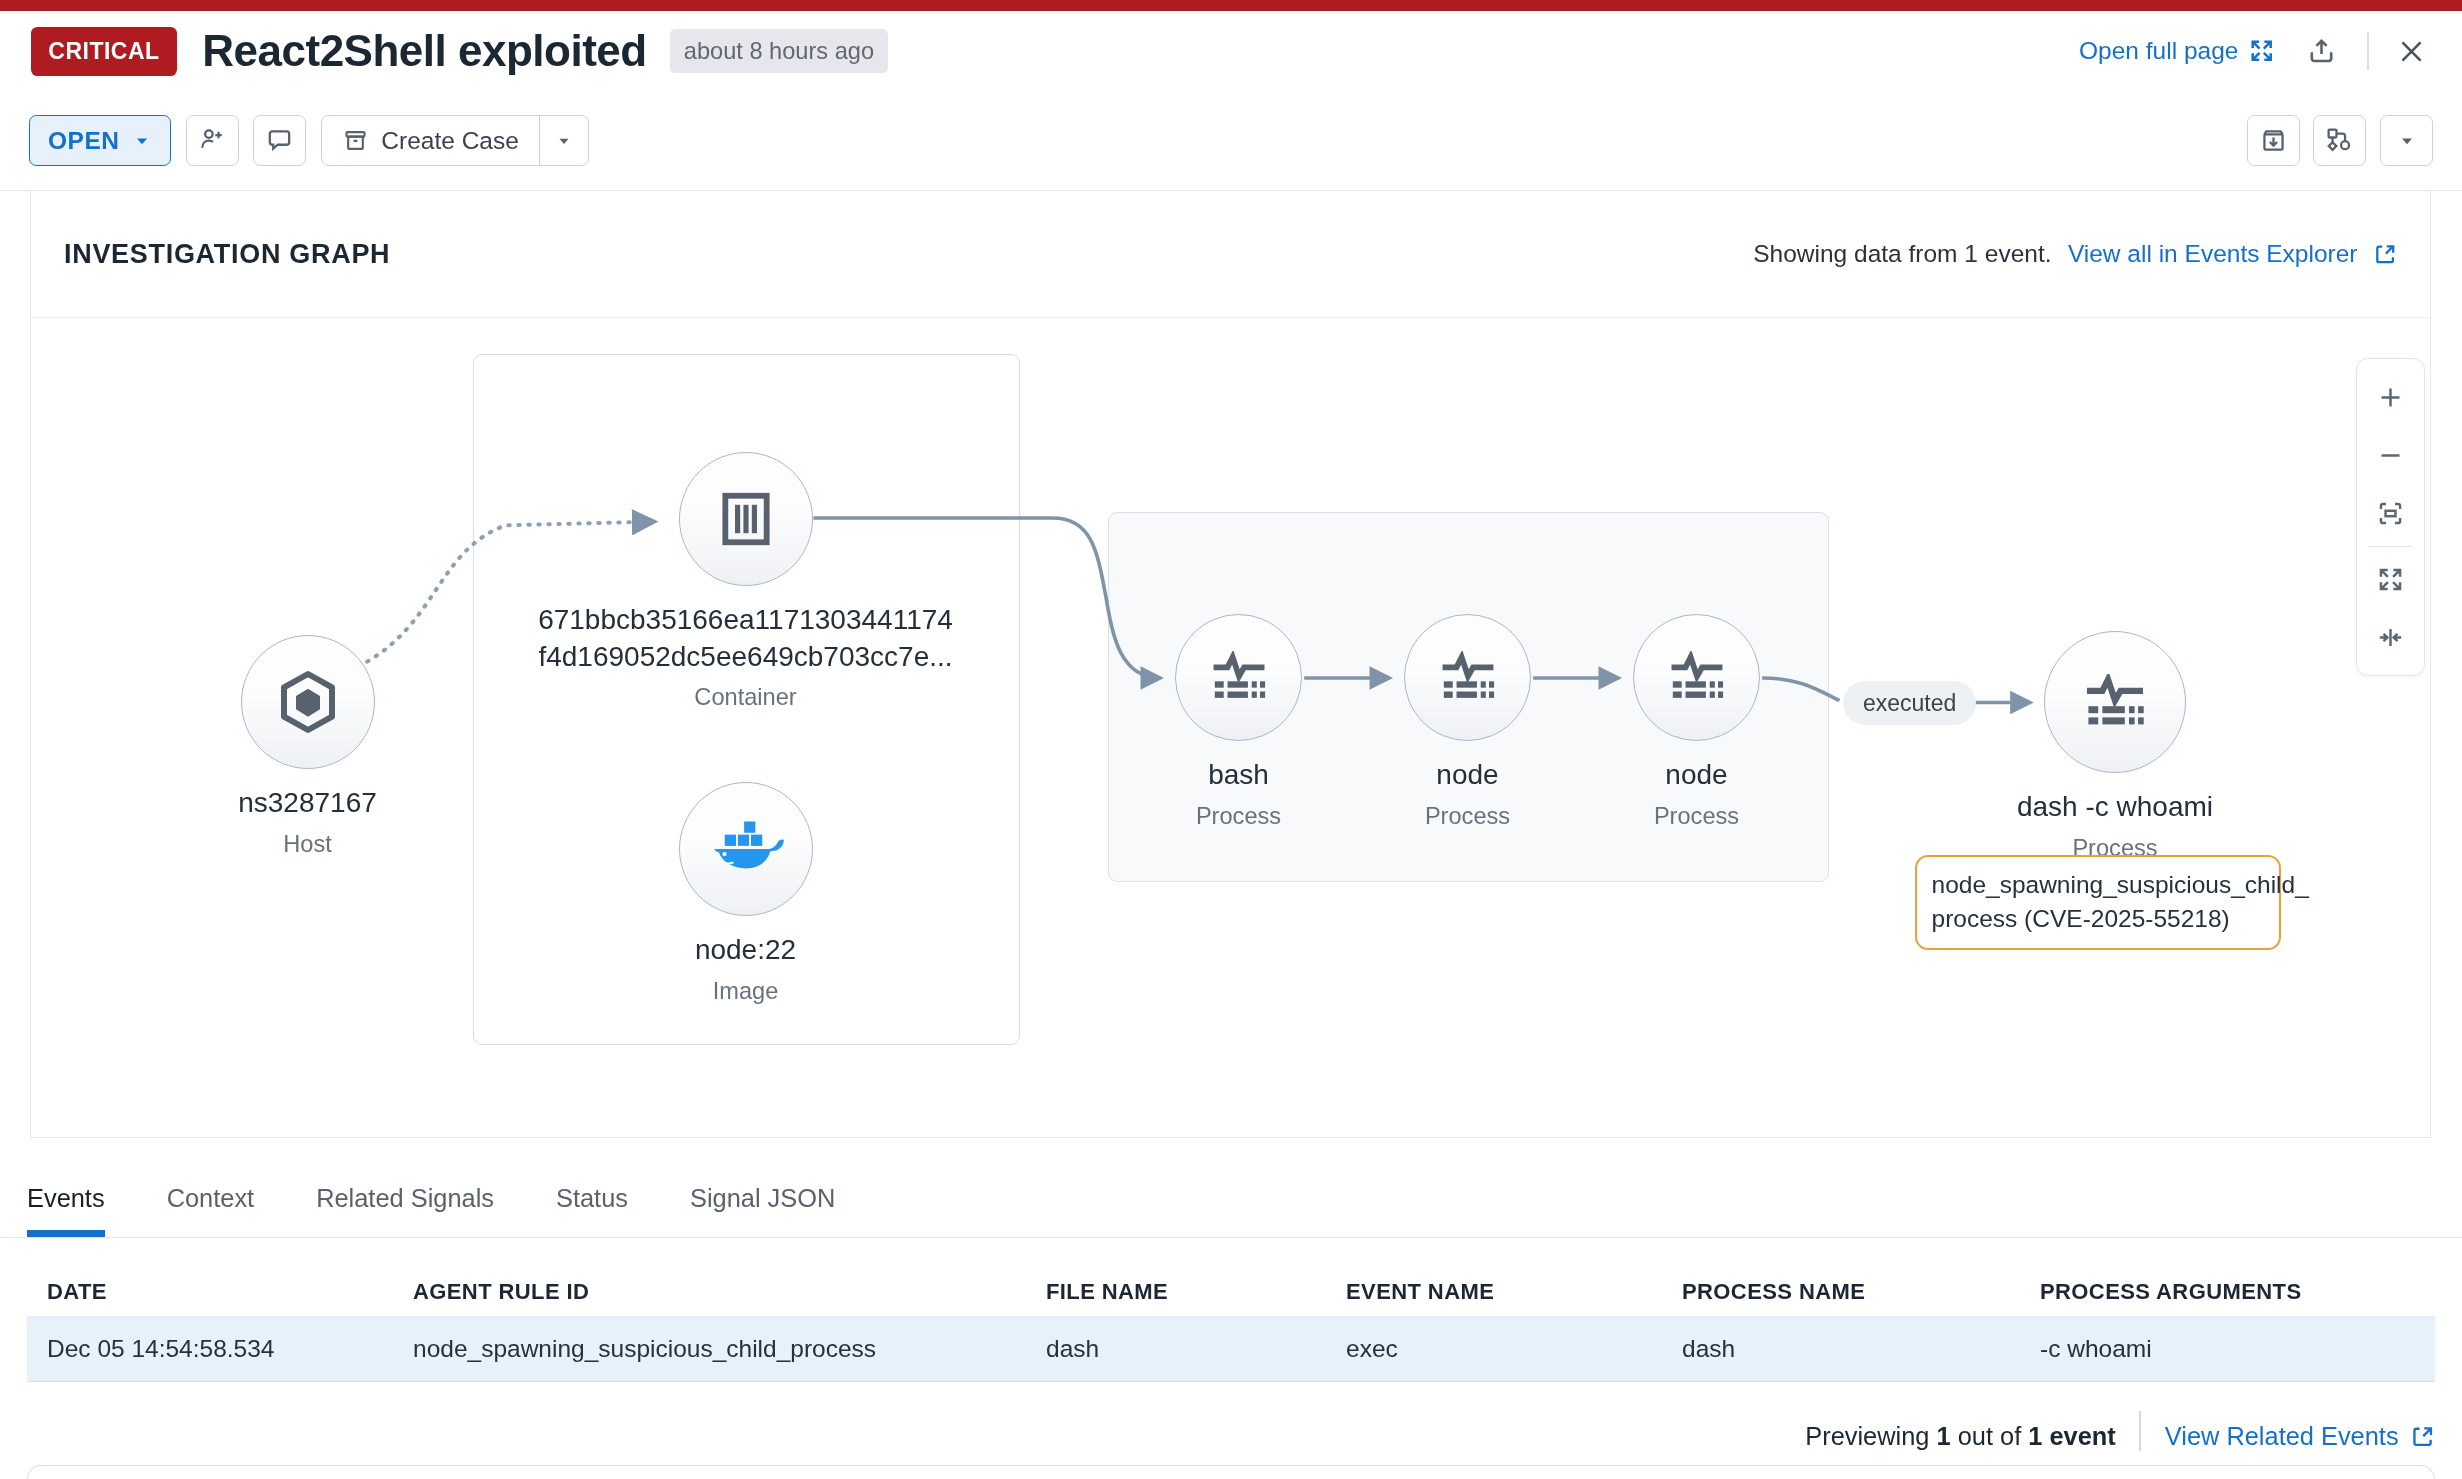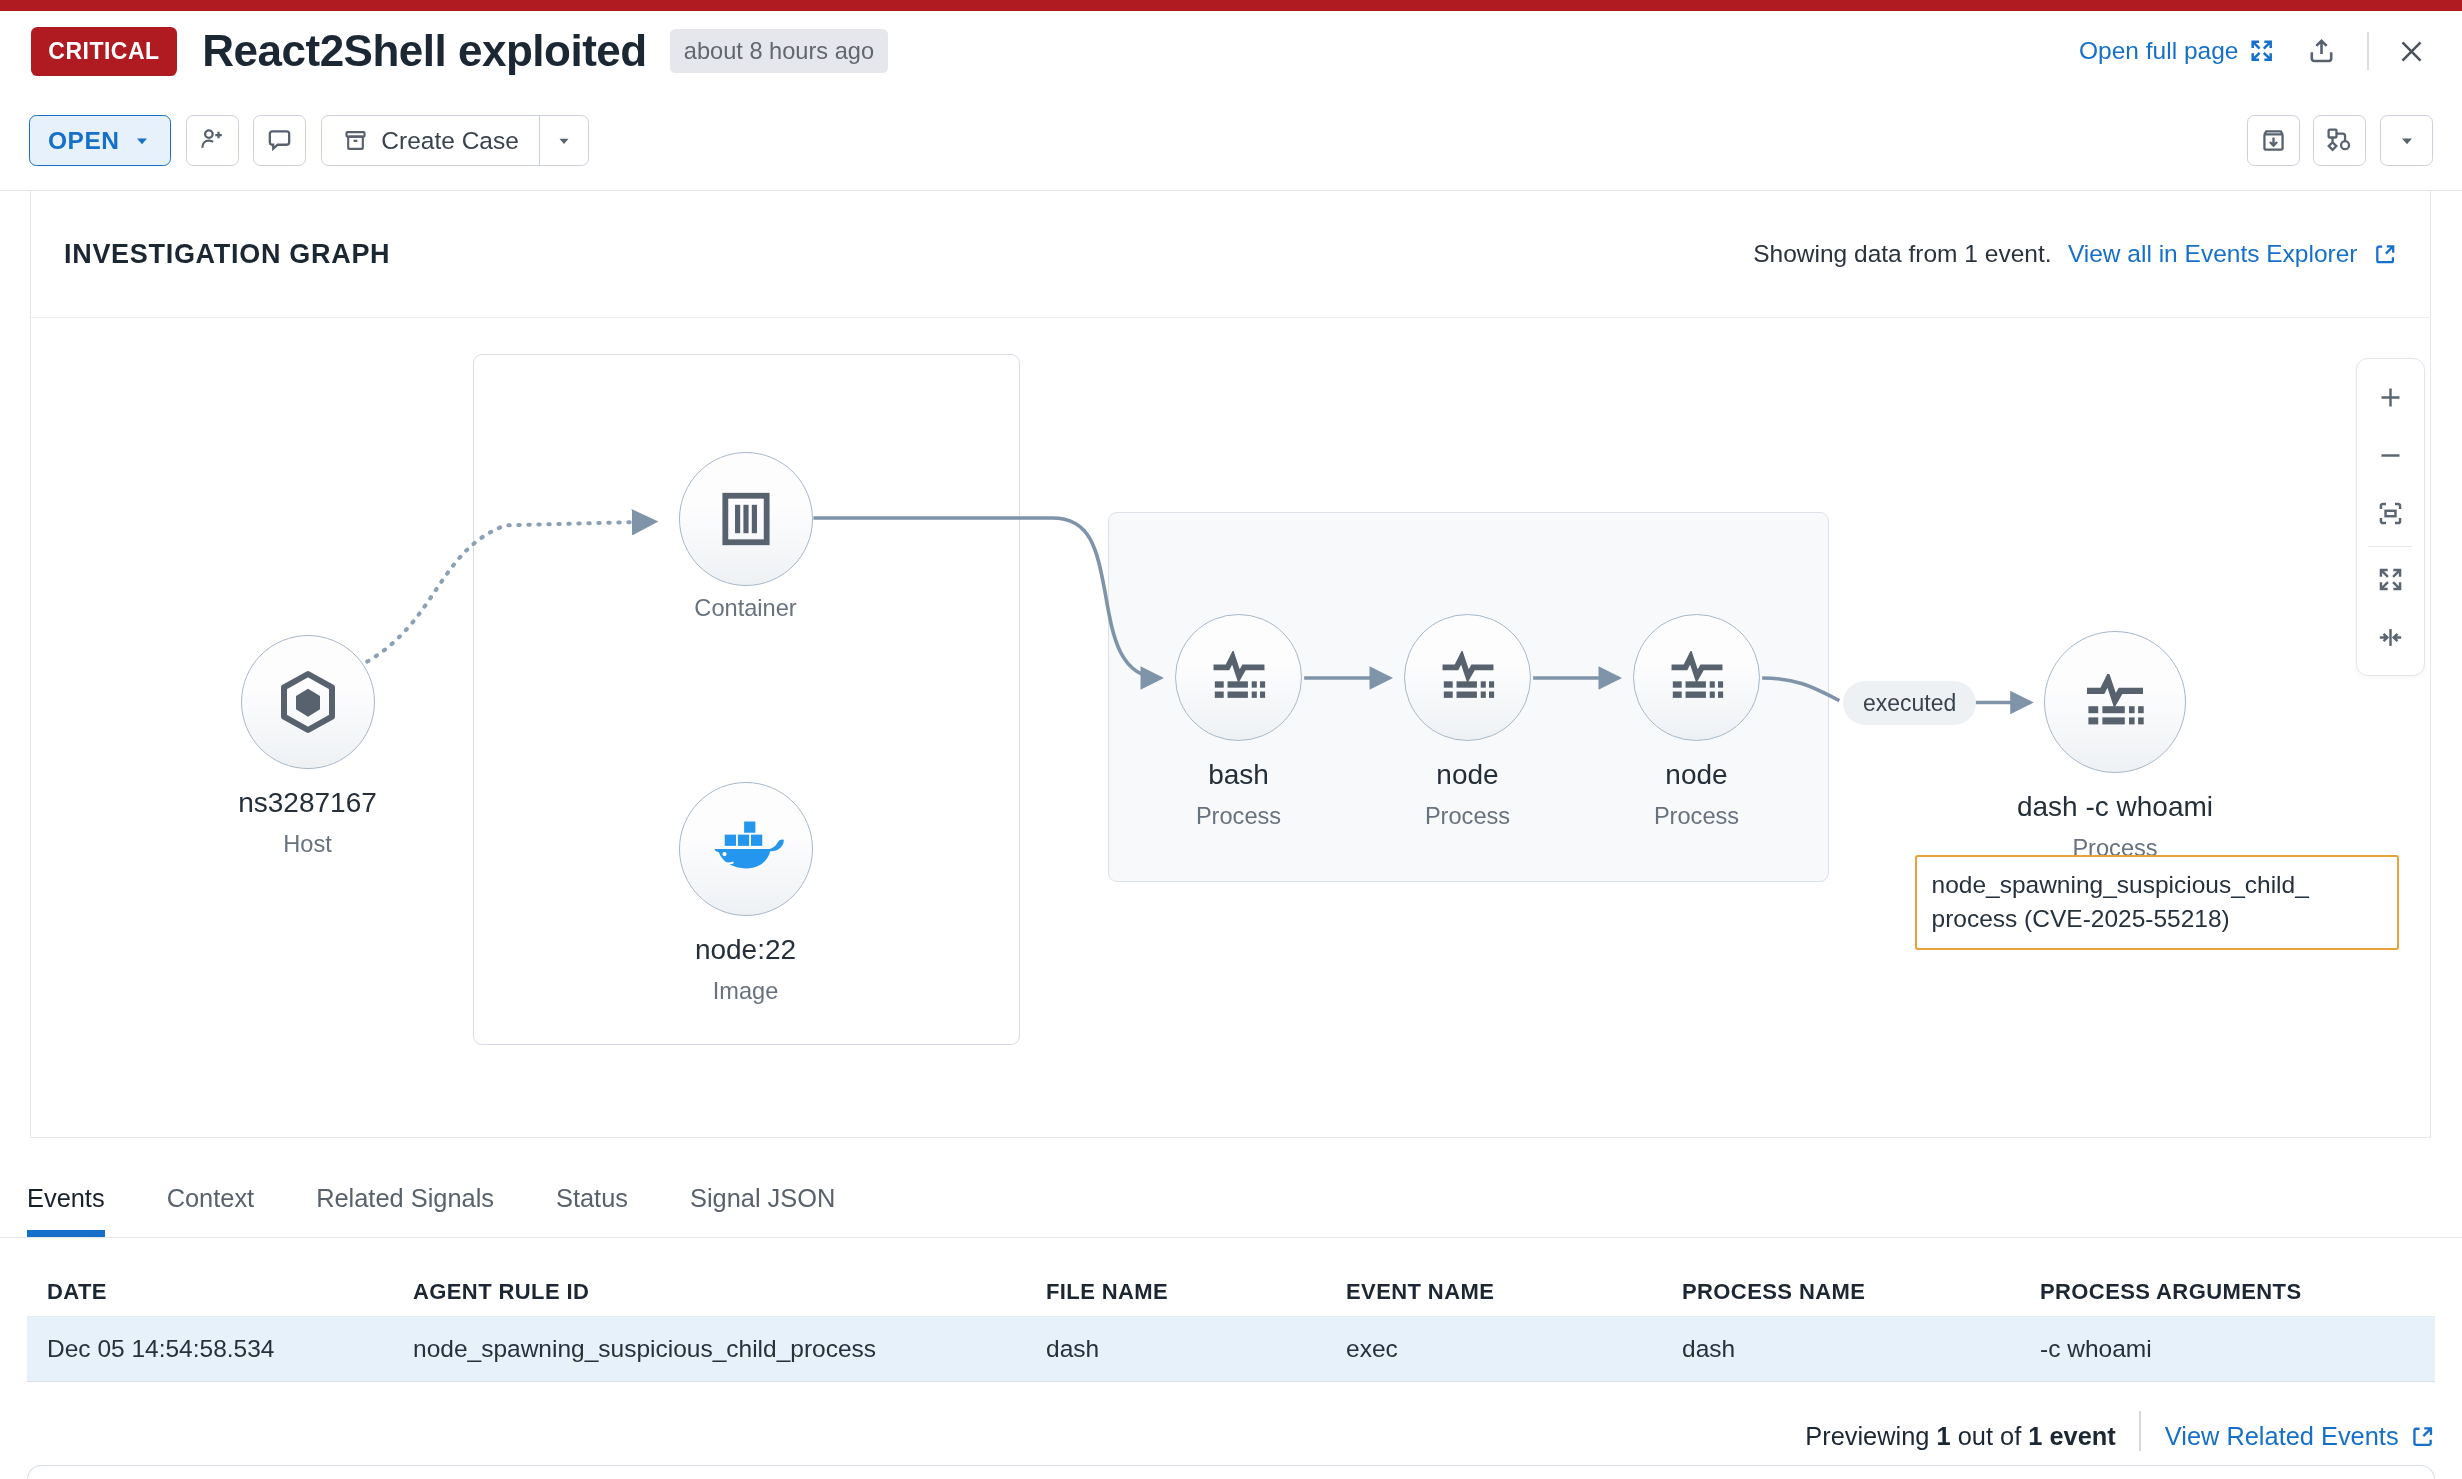--- a/index.html
+++ b/index.html
@@ -64,22 +64,22 @@
   .circle { border-radius:50%; border:1.8px solid #a7b8c8;
             background:linear-gradient(180deg,#fdfdfe 40%,#eef1f4 100%);
             display:flex; align-items:center; justify-content:center; }
   .c148 { width:134px; height:134px; }
   .c140 { width:127px; height:127px; }
   .c156 { width:142px; height:142px; }
   .nlabel { margin-top:16.4px; font-size:28px; color:#242f3a; text-align:center; line-height:1.3; }
   .ntype  { margin-top:9px; font-size:23.6px; color:#68727e; }
   .edge-pill { position:absolute; left:1812px; top:363px; height:44px; display:flex; align-items:center;
                padding:0 20px; background:#eef1f4; border-radius:22px; font-size:23px; color:#39424d; }
-  .annotation { position:absolute; left:1884px; top:537px; width:484px;
-                border:2.7px solid #e9a23b; border-radius:3px; background:#fff;
+  .annotation { position:absolute; left:1884px; top:537px; width:366px;
+                border:2.7px solid #e9a23b; border-radius:13px; background:#fff;
                 padding:11px 14.5px; font-size:24.5px; color:#25313c; line-height:1.4; }
   .zoomctl { position:absolute; right:5.5px; top:40px; width:69px; background:#fff;
              border:0.9px solid #e2e5ea; border-radius:11.8px; box-shadow:0 1.8px 5.5px rgba(0,0,0,0.04);
              display:flex; flex-direction:column; align-items:center; padding:9px 0; }
   .zbtn { width:51px; height:58px; display:flex; align-items:center; justify-content:center;
           color:#5b6671; cursor:pointer; }
   .zdiv { width:44px; height:0.9px; background:#e4e7ec; margin:3.6px 0; }
 
   
   .tabs { position:absolute; top:1138px; left:0; width:100%; height:100px;
@@ -284,20 +284,24 @@
       <div class="gnode" style="left:433px; top:134px; width:563px;">
         <div class="circle c148">
           <span>
             <svg width="58" height="62" viewBox="0 0 44 48" fill="none">
               <rect x="6" y="6" width="32" height="36" stroke="#57626e" stroke-width="4.5"></rect>
               <rect x="13.5" y="13" width="4" height="22" fill="#57626e"></rect>
               <rect x="20" y="13" width="4" height="22" fill="#57626e"></rect>
               <rect x="26.5" y="13" width="4" height="22" fill="#57626e"></rect>
             </svg>
           </span>
+        </div>
+        <div class="nlabel">
+          <span>671bbcb35166ea1171303441174</span><br>
+          <span>f4d169052dc5ee649cb703cc7e...</span>
         </div>
         <div class="ntype">Container</div>
       </div>
 
       <div class="gnode" style="left:533px; top:464px; width:363px;">
         <div class="circle c148">
           <span>
             <svg width="80" height="60" viewBox="0 0 64 48">
               <g fill="#2496ed">
                 <rect x="15" y="12.5" width="9" height="9"></rect>

